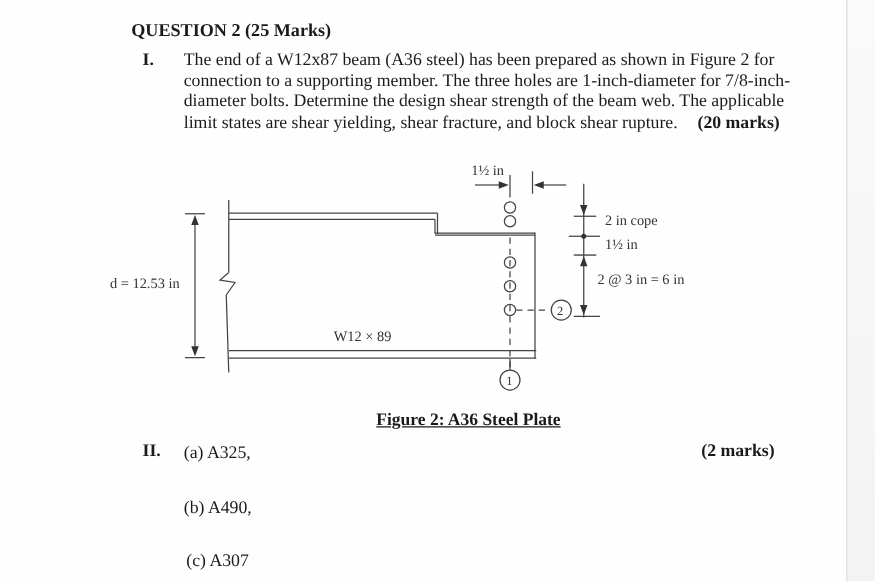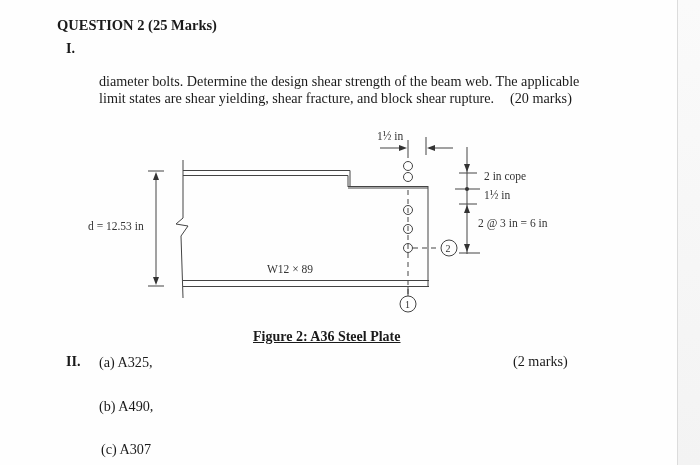--- a/index.html
+++ b/index.html
@@ -5,37 +5,39 @@
   html, body { margin: 0; padding: 0; }
   body {
     width: 700px; height: 465px; overflow: hidden; position: relative;
     background: #ffffff;
     font-family: "Liberation Serif", "DejaVu Serif", serif;
     color: #1a1a1a;
   }
   .page { position: absolute; left: 0; top: 0; width: 677px; height: 465px; background: #fefefe; }
   .side { position: absolute; left: 677px; top: 0; width: 23px; height: 465px;
           background: linear-gradient(#fafafa, #f3f3f3); border-left: 1px solid #dcdcdc; }
-  .t { position: absolute; white-space: nowrap; font-size: 14.2px; line-height: 16px; }
+  .t { position: absolute; white-space: nowrap; font-size: 14.2px; line-height: 16px; margin-left: 48px; }
   .title { left: 57px; top: 17px; font-weight: bold; font-size: 14.5px; }
   .roman { left: 66px; font-weight: bold; }
   .body { left: 99px; }
-  .marks { font-weight: normal; }
+  .marks { font-weight: bold; }
   .caption { left: 253px; top: 329px; font-weight: bold; text-decoration: underline; font-size: 14px; }
   svg.fig { position: absolute; left: 0; top: 0; }
   .fl { font-family: "Liberation Serif", "DejaVu Serif", serif; fill: #333; font-size: 11.5px; }
 </style>
 </head>
 <body>
 
 <div class="page">
 
   <div class="t title">QUESTION 2 (25 Marks)</div>
 
   <div class="t roman" style="top:40px">I.</div>
+  <div class="t body" style="top:40px">The end of a W12x87 beam (A36 steel) has been prepared as shown in Figure 2 for</div>
+  <div class="t body" style="top:56.5px">connection to a supporting member. The three holes are 1-inch-diameter for 7/8-inch-</div>
   <div class="t body" style="top:89.5px">limit states are shear yielding, shear fracture, and block shear rupture.</div>
   <div class="t body" style="top:73px">diameter bolts. Determine the design shear strength of the beam web. The applicable</div>
   <div class="t marks" style="left:510px; top:89.5px">(20 marks)</div>
 
   <svg class="fig" width="677" height="330" viewBox="0 0 677 330">
     <g stroke="#444" stroke-width="1" fill="none">
 
       <line x1="183" y1="160" x2="183" y2="218"></line>
       <polyline points="183,218 176,224 188,226 181,236"></polyline>
       <line x1="181" y1="236" x2="183" y2="298"></line>

